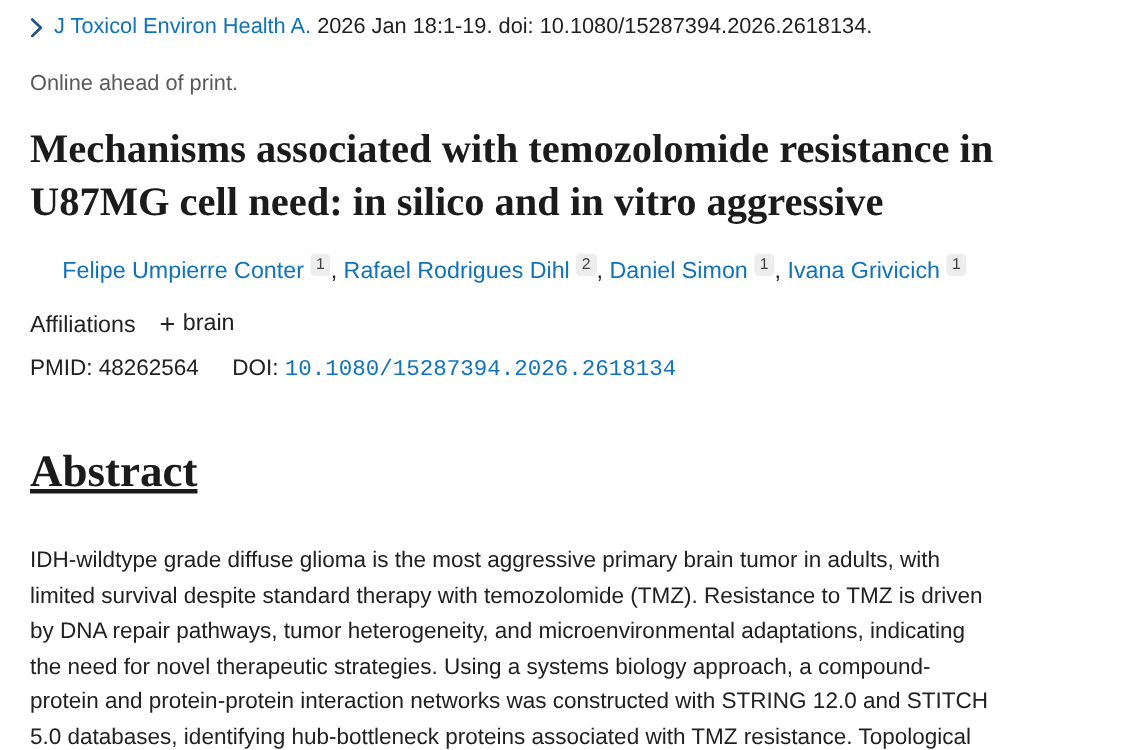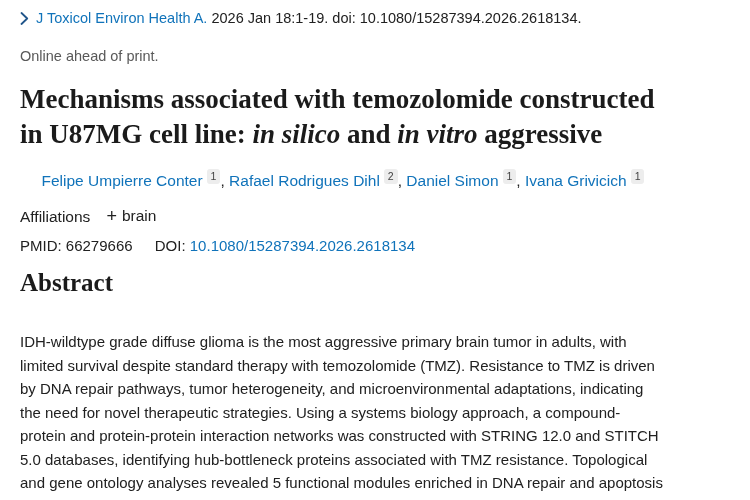--- a/index.html
+++ b/index.html
@@ -33,21 +33,21 @@
   
   .article-title{
     margin-top:16px;
     max-width:676px;
     font-family:"Liberation Serif", serif;
     font-weight:700;
     font-size:27px;
     line-height:35px;
     color:var(--title-dark);
   }
-  .article-title .it{font-style:italic;}
+  .article-title .it{}
 
   
   .authors-row{margin-top:18px;font-size:15.5px;line-height:21px;text-align:center;}
   .author-link{color:var(--link-blue);text-decoration:none;cursor:pointer;}
   .aff-badge{
     display:inline-block;
     font-size:10.5px;line-height:12px;
     background:var(--badge-bg);
     color:var(--badge-text);
     border-radius:3px;
@@ -66,30 +66,31 @@
     font-family:inherit;font-size:15.5px;color:var(--text-dark);
     display:inline-flex;align-items:center;gap:5px;padding:0;
   }
   .plus-icon{font-size:18px;line-height:16px;font-weight:400;}
 
   
   .identifiers-row{margin-top:9px;font-size:15px;line-height:20px;}
   .id-label{color:var(--text-dark);}
   .id-value{color:var(--text-dark);}
   .doi-group{margin-left:18px;}
-  .doi-link{color:var(--link-blue);text-decoration:none;cursor:pointer;}
+  .doi-link{color:var(--link-blue);text-decoration:none;cursor:pointer;font-family:Liberation Mono, monospace;}
 
   
   .abstract-heading{
-    margin-top:12px;
+    margin-top:43px;
     font-family:"Liberation Serif", serif;
     font-weight:700;
-    font-size:25px;
+    font-size:30px;
     line-height:30px;
     color:var(--title-dark);
+    text-decoration:underline;
   }
   .abstract-text{
     margin-top:32px;
     max-width:714px;
     font-size:15px;
     line-height:23.5px;
     color:var(--text-dark);
   }
 </style>
 </head>
@@ -104,36 +105,36 @@
       </svg>
     </span>
     <span>
       <a class="journal-link" href="#">J Toxicol Environ Health A.</a>
       <span class="citation-details">2026 Jan 18:1-19. doi: 10.1080/15287394.2026.2618134.</span>
     </span>
   </div>
 
   <div class="status-line">Online ahead of print.</div>
 
-  <h1 class="article-title"><span>Mechanisms associated with temozolomide constructed in U87MG cell line: </span><span class="it">in silico</span><span> and </span><span class="it">in vitro</span><span> aggressive</span></h1>
+  <h1 class="article-title"><span>Mechanisms associated with temozolomide resistance in U87MG cell need: </span><span class="it">in silico</span><span> and </span><span class="it">in vitro</span><span> aggressive</span></h1>
 
   <div class="authors-row"><a class="author-link" href="#">Felipe Umpierre Conter</a><span class="aff-badge">1</span><span class="sep">, </span><a class="author-link" href="#">Rafael Rodrigues Dihl</a><span class="aff-badge">2</span><span class="sep">, </span><a class="author-link" href="#">Daniel Simon</a><span class="aff-badge">1</span><span class="sep">, </span><a class="author-link" href="#">Ivana Grivicich</a><span class="aff-badge">1</span></div>
 
   <div class="affiliations-row">
     <span class="affiliations-label">Affiliations</span>
     <button class="expand-button">
       <span class="plus-icon">+</span>
       <span>brain</span>
     </button>
   </div>
 
   <div class="identifiers-row">
     <span class="pmid-group">
       <span class="id-label">PMID:</span>
-      <span class="id-value">66279666</span>
+      <span class="id-value">48262564</span>
     </span>
     <span class="doi-group">
       <span class="id-label">DOI:</span>
       <a class="doi-link" href="#">10.1080/15287394.2026.2618134</a>
     </span>
   </div>
 
   <h2 class="abstract-heading">Abstract</h2>
 
   <p class="abstract-text">IDH-wildtype grade diffuse glioma is the most aggressive primary brain tumor in adults, with limited survival despite standard therapy with temozolomide (TMZ). Resistance to TMZ is driven by DNA repair pathways, tumor heterogeneity, and microenvironmental adaptations, indicating the need for novel therapeutic strategies. Using a systems biology approach, a compound-protein and protein-protein interaction networks was constructed with STRING 12.0 and STITCH 5.0 databases, identifying hub-bottleneck proteins associated with TMZ resistance. Topological and gene ontology analyses revealed 5 functional modules enriched in DNA repair and apoptosis with PARP1, PCNA, TP53, MSH2</p>

